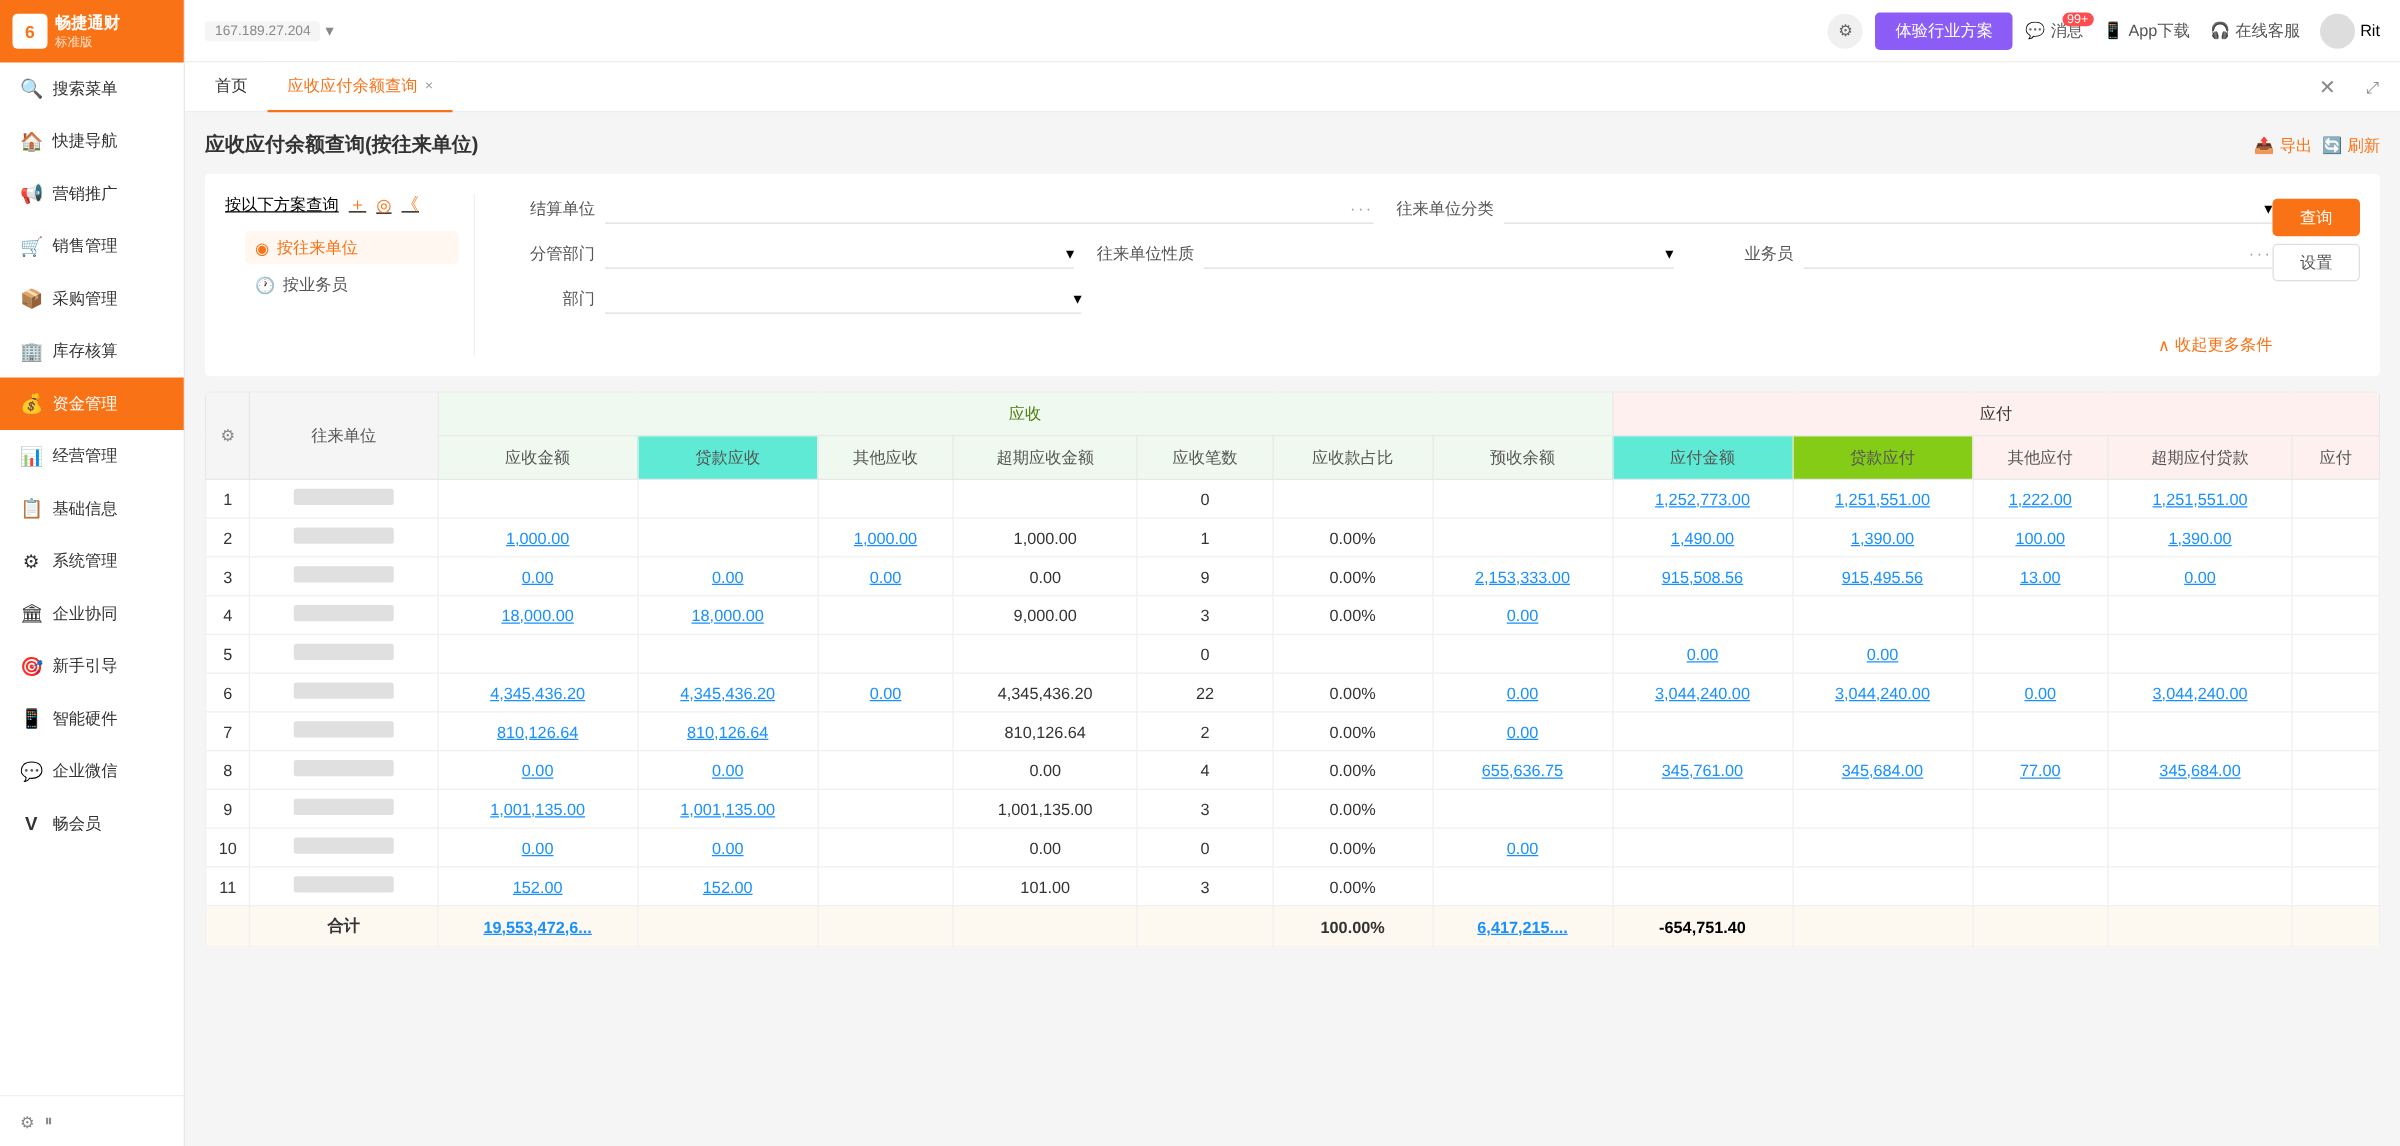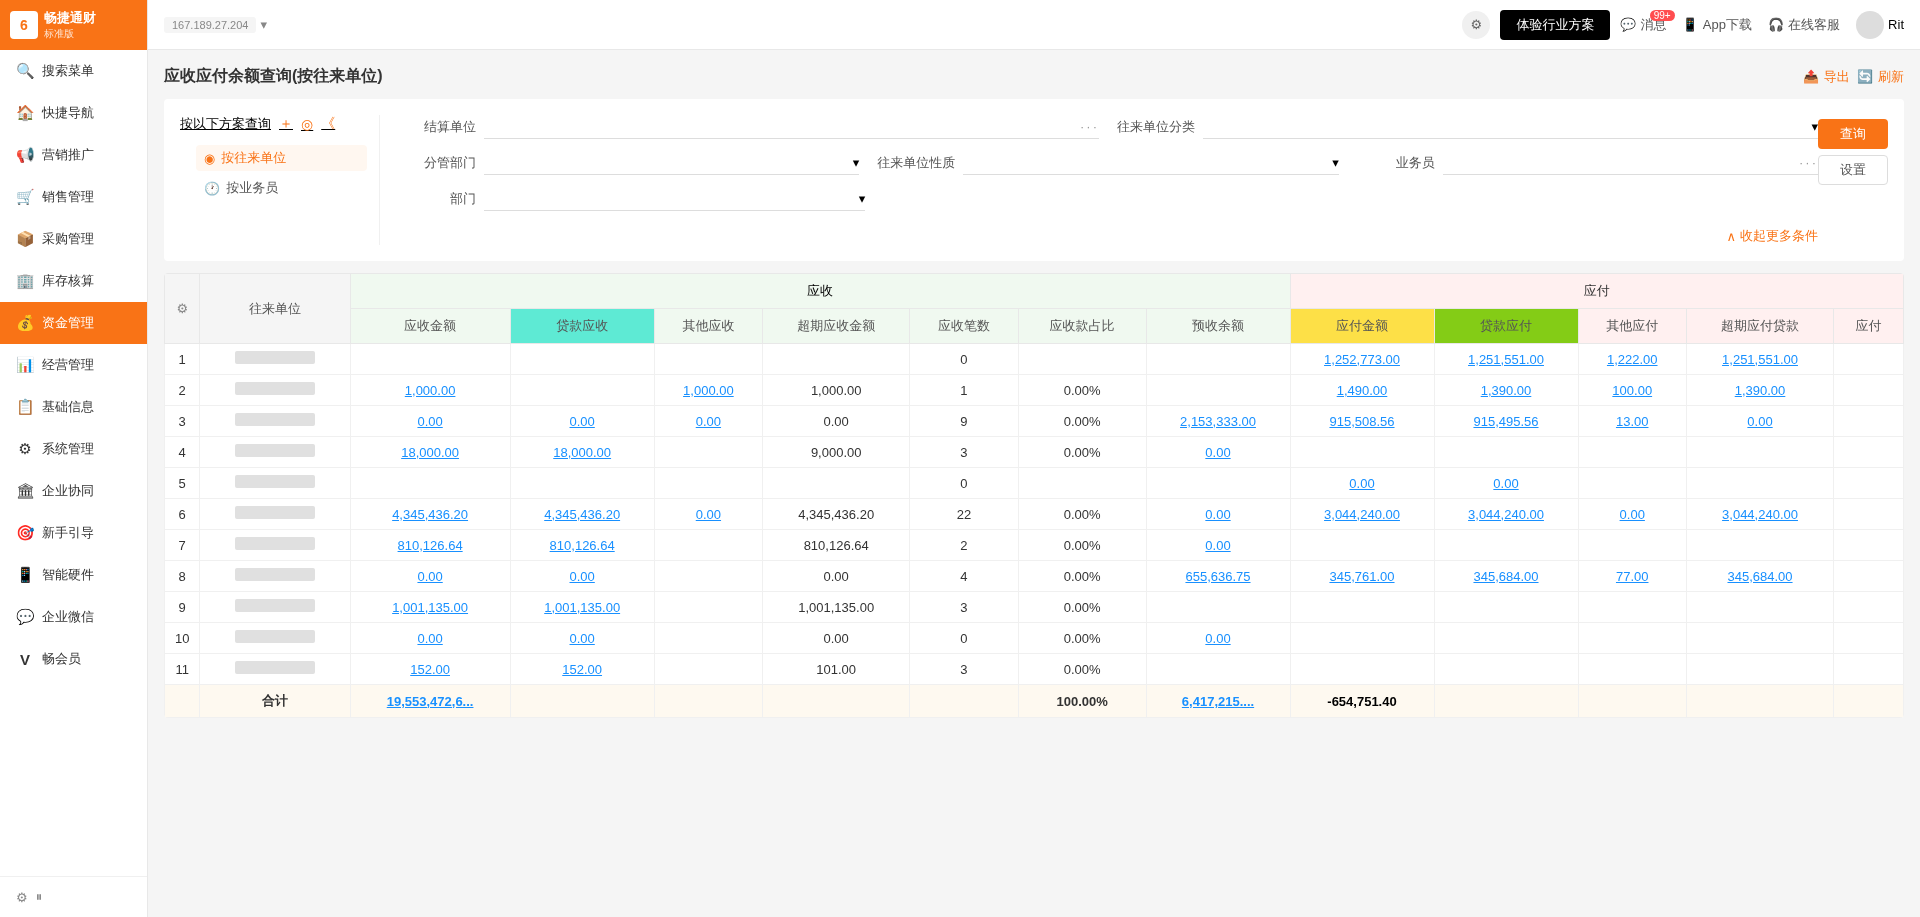--- a/index.html
+++ b/index.html
@@ -19,21 +19,21 @@
 
     
     .main { flex: 1; display: flex; flex-direction: column; overflow: hidden; }
 
     
     .topbar { height: 50px; background: #fff; display: flex; align-items: center; padding: 0 16px; gap: 10px; border-bottom: 1px solid #e8e8e8; }
     .topbar-breadcrumb { color: #888; font-size: 12px; flex: 1; display: flex; align-items: center; gap: 4px; }
     .topbar-breadcrumb-path { background: #f5f5f5; border-radius: 3px; padding: 2px 8px; font-size: 11px; }
     .topbar-dropdown-icon { color: #888; cursor: pointer; }
     .topbar-gear { width: 28px; height: 28px; border-radius: 50%; background: #f0f0f0; display: flex; align-items: center; justify-content: center; cursor: pointer; color: #666; }
-    .topbar-btn { background: #000000; color: #fff; border: none; padding: 6px 16px; border-radius: 4px; cursor: pointer; font-size: 13px; }
+    .topbar-btn { background: #8b5cf6; color: #fff; border: none; padding: 6px 16px; border-radius: 4px; cursor: pointer; font-size: 13px; }
     .topbar-right { display: flex; align-items: center; gap: 16px; margin-left: auto; }
     .topbar-msg { position: relative; display: flex; align-items: center; gap: 4px; cursor: pointer; color: #555; }
     .topbar-badge { position: absolute; top: -6px; right: -8px; background: #ff4d4f; color: #fff; border-radius: 10px; font-size: 10px; padding: 0 4px; }
     .topbar-app { display: flex; align-items: center; gap: 4px; cursor: pointer; color: #555; }
     .topbar-service { display: flex; align-items: center; gap: 4px; cursor: pointer; color: #555; }
     .topbar-user { display: flex; align-items: center; gap: 4px; }
     .topbar-avatar { width: 28px; height: 28px; background: #ddd; border-radius: 50%; }
 
     
     .tabbar { display: flex; align-items: center; background: #fff; border-bottom: 1px solid #e8e8e8; height: 40px; padding: 0 8px; }
@@ -195,20 +195,33 @@
         <span>🎧</span>
         <span>在线客服</span>
       </div>
       <div class="topbar-user">
         <div class="topbar-avatar"></div>
         <span>Rit</span>
       </div>
     </div>
   </div>
 
+  <div class="tabbar">
+    <div class="tab tab-home">
+      <span>首页</span>
+    </div>
+    <div class="tab active">
+      <span>应收应付余额查询</span>
+      <span class="tab-close">×</span>
+    </div>
+    <div class="tabbar-actions">
+      <div class="tabbar-close-btn">✕</div>
+      <div class="tabbar-expand-btn">⤢</div>
+    </div>
+  </div>
 
   <div class="page-content">
 
     <div class="page-header">
       <div class="page-title">应收应付余额查询(按往来单位)</div>
       <div class="page-actions">
         <div class="btn-export">
           <span>📤</span>
           <span>导出</span>
         </div>
@@ -307,32 +320,32 @@
     </div>
 
     <div class="table-container">
       <table class="data-table">
         <thead>
           <tr>
             <th rowspan="2" class="col-settings">
               <span class="settings-icon">⚙</span>
             </th>
             <th rowspan="2">往来单位</th>
-            <th colspan="7" class="th-group-header" style="color:#000000; background:#f0f9f0;">应收</th>
+            <th colspan="7" class="th-group-header" style="color:#4d7c0f; background:#f0f9f0;">应收</th>
             <th colspan="5" class="th-group-header" style="color:#333; background:#fff0f0;">应付</th>
           </tr>
           <tr>
             <th style="background:#f0f9f0;">应收金额</th>
             <th style="background:#5eead4;">贷款应收</th>
             <th style="background:#f0f9f0;">其他应收</th>
             <th style="background:#f0f9f0;">超期应收金额</th>
             <th style="background:#f0f9f0;">应收笔数</th>
             <th style="background:#f0f9f0;">应收款占比</th>
             <th style="background:#f0f9f0;">预收余额</th>
-            <th style="background:#fde047;">应付金额</th>
+            <th style="background:#5eead4;">应付金额</th>
             <th style="background:#84cc16;">贷款应付</th>
             <th style="background:#fff0f0;">其他应付</th>
             <th style="background:#fff0f0;">超期应付贷款</th>
             <th style="background:#fff0f0;">应付</th>
           </tr>
         </thead>
         <tbody id="table-body">
         <tr>
     <td class="row-num">1</td>
     <td><span style="display:inline-block;width:80px;height:13px;background:#e0e0e0;border-radius:2px;"></span></td>

